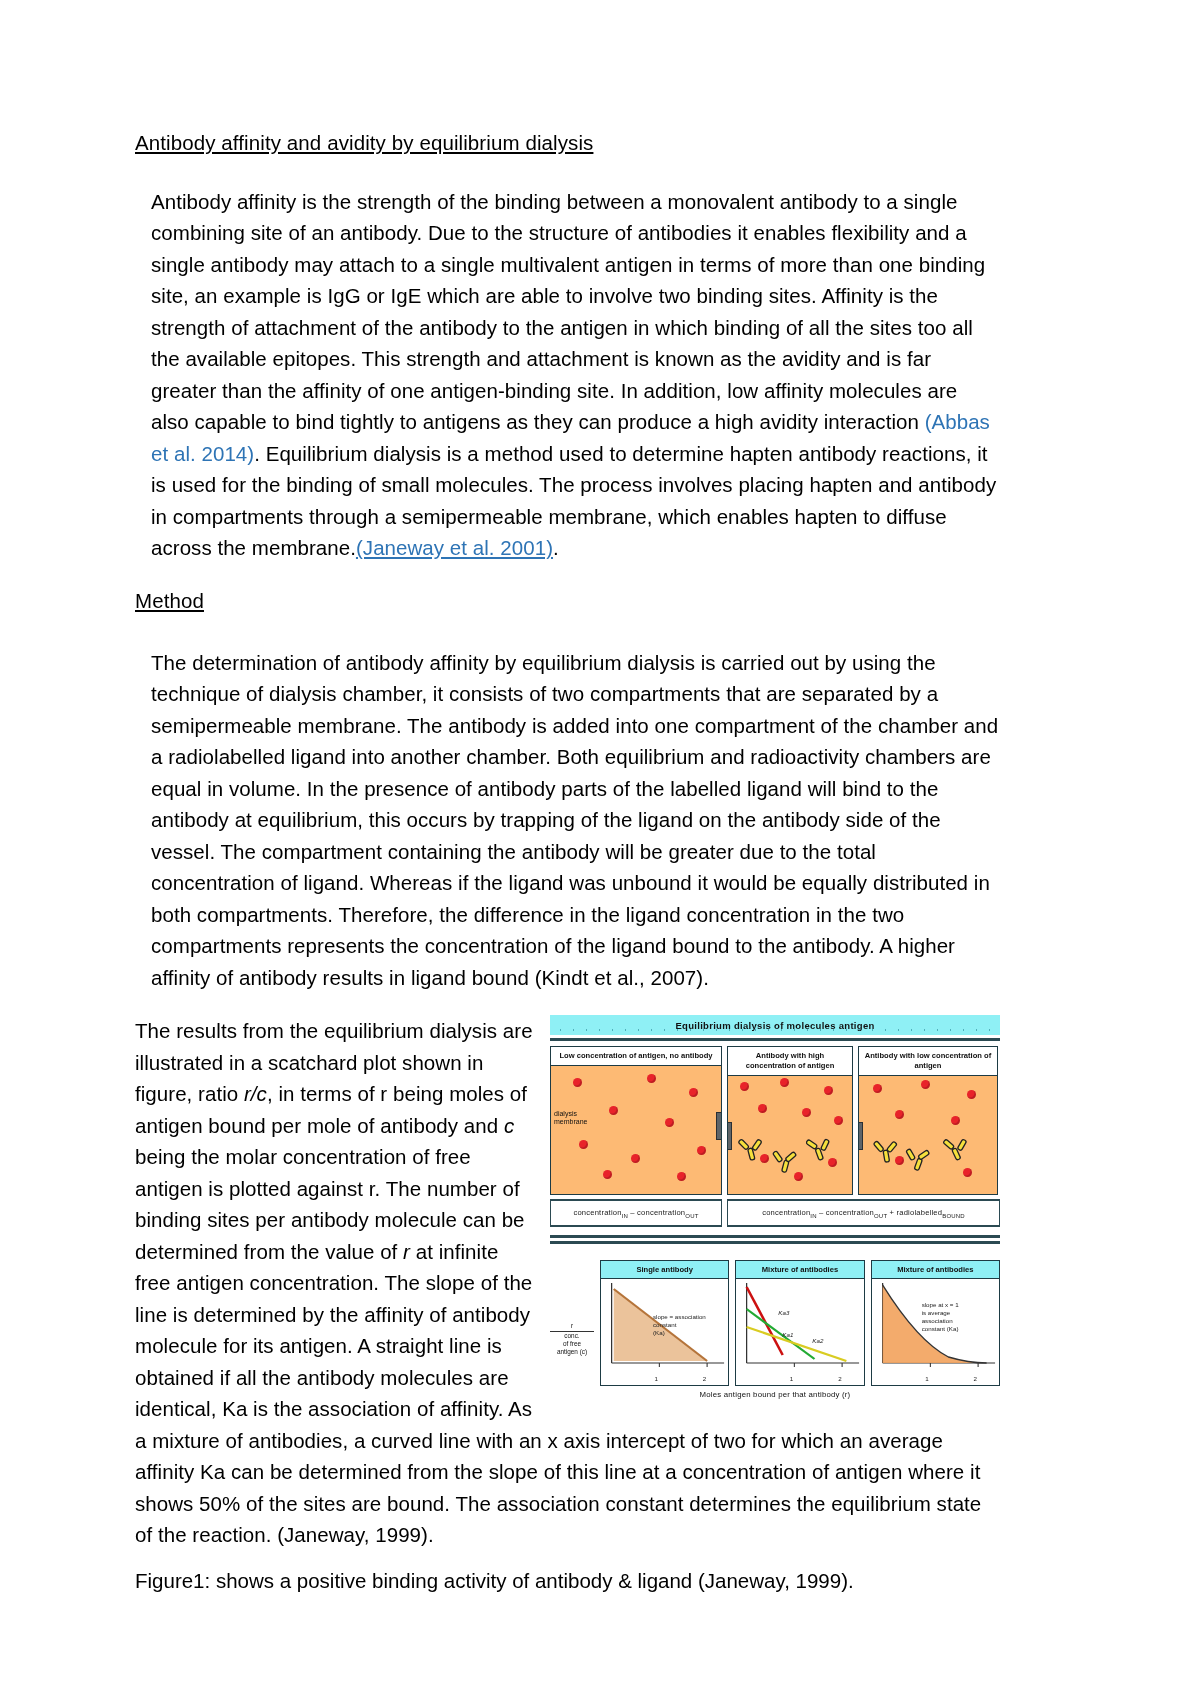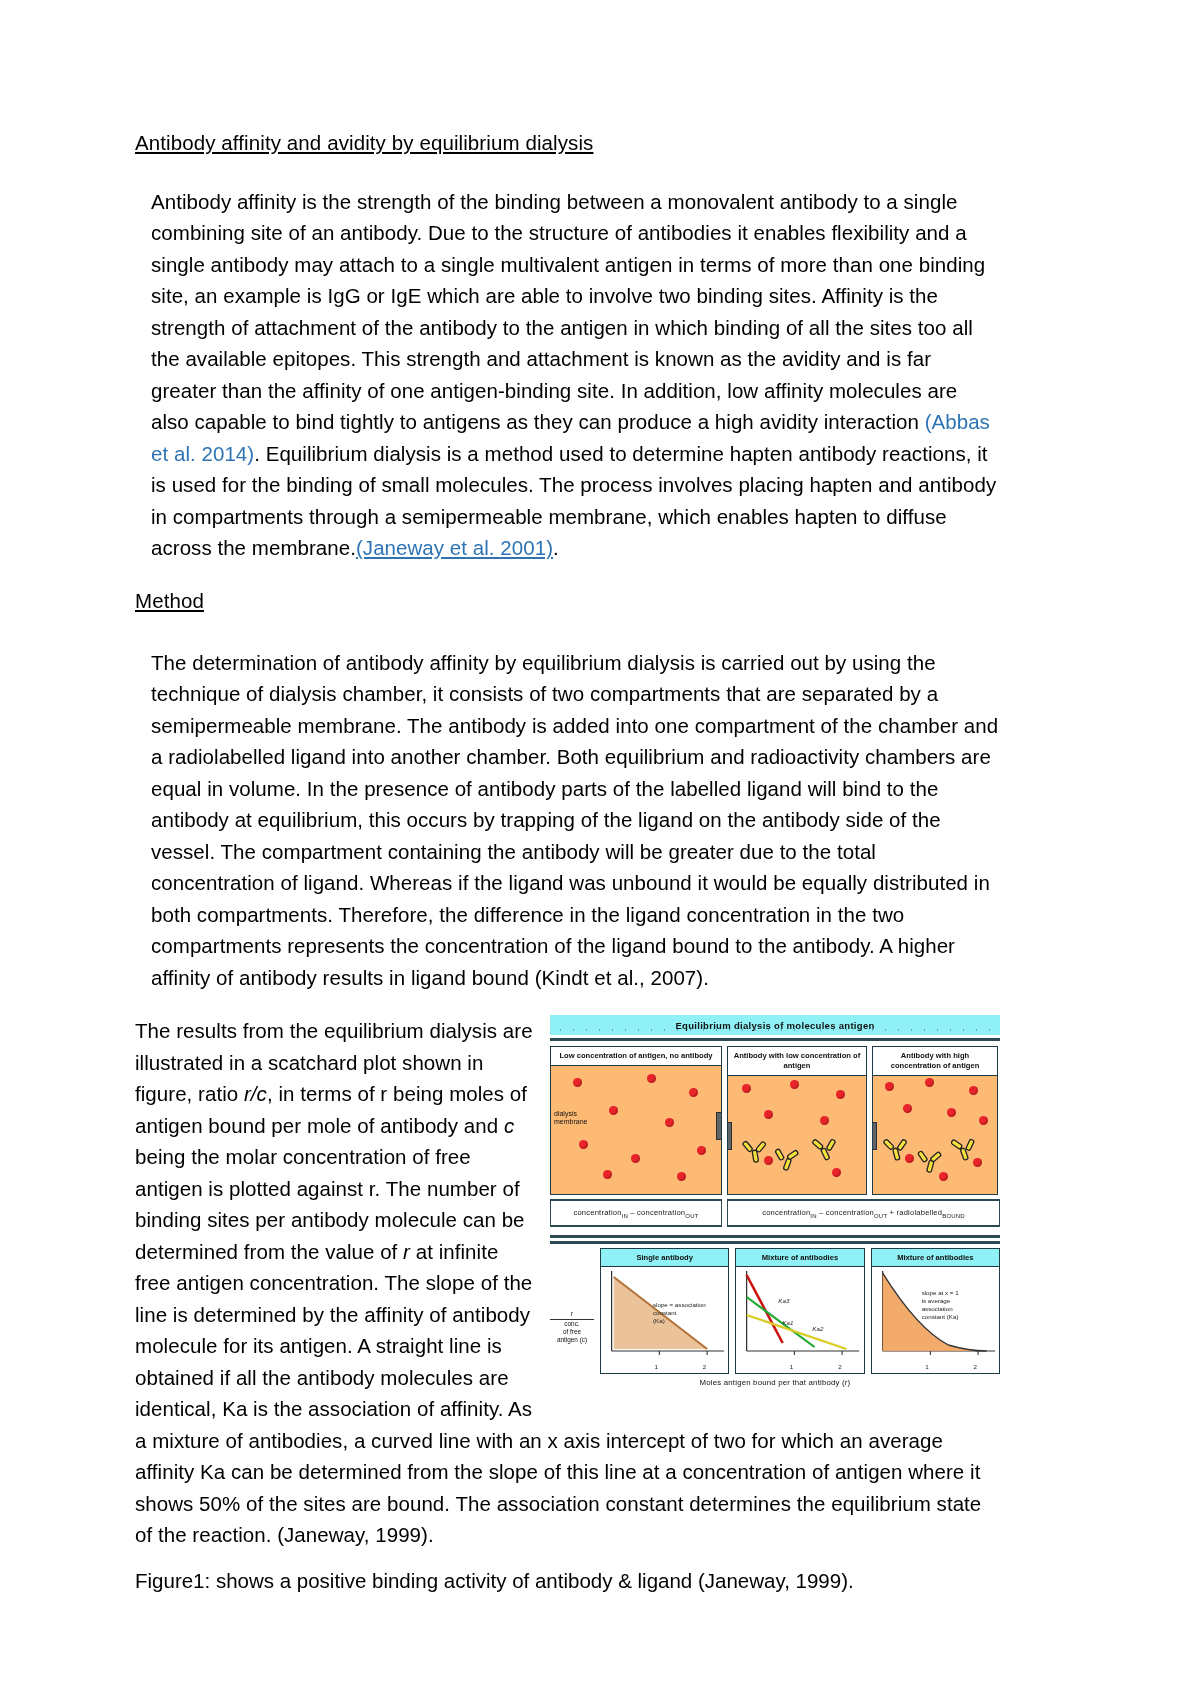--- a/index.html
+++ b/index.html
@@ -180,21 +180,21 @@
     text-align: center;
     padding: 7px 2px;
     color: #1a1a1a;
     box-sizing: border-box;
     letter-spacing: 0.2px;
   }
   .formula-box sub { font-size: 6px; }
   .scatch-row {
     display: flex;
     gap: 6px;
-    margin-top: 4px;
+    margin-top: 16px;
     align-items: flex-start;
   }
   .axis-label {
     width: 44px;
     font-size: 6.4px;
     text-align: center;
     line-height: 1.25;
     padding-top: 62px;
     color: #111;
   }
@@ -284,55 +284,20 @@
                 <span class="dot" style="left:52px;top:104px;"></span>
                 <span class="dot" style="left:126px;top:106px;"></span>
                 <span class="membrane" style="right:-4px;top:46px;"></span>
                 <span class="memb-label" style="left:3px;top:44px;">
                   <span>dialysis</span><br>
                   <span>membrane</span>
                 </span>
               </div>
             </div>
 
-            <div class="panel" style="width:140px;">
-              <div class="panel-title">Antibody with low concentration of antigen</div>
-              <div class="panel-body">
-                <span class="dot" style="left:14px;top:8px;"></span>
-                <span class="dot" style="left:62px;top:4px;"></span>
-                <span class="dot" style="left:108px;top:14px;"></span>
-                <span class="dot" style="left:36px;top:34px;"></span>
-                <span class="dot" style="left:92px;top:40px;"></span>
-                <svg class="ab" style="left:14px;top:62px;" viewBox="0 0 40 40">
-                  <g stroke="#222" stroke-width="2" fill="#f5e03c">
-                    <rect x="17" y="19" width="7" height="18" rx="3" transform="rotate(-10 20 28)"></rect>
-                    <rect x="5" y="5" width="7" height="17" rx="3" transform="rotate(-40 8 13)"></rect>
-                    <rect x="26" y="5" width="7" height="17" rx="3" transform="rotate(40 29 13)"></rect>
-                  </g>
-                </svg>
-                <svg class="ab" style="left:46px;top:70px;" viewBox="0 0 40 40">
-                  <g stroke="#222" stroke-width="2" fill="#f5e03c">
-                    <rect x="17" y="19" width="7" height="18" rx="3" transform="rotate(20 20 28)"></rect>
-                    <rect x="5" y="5" width="7" height="17" rx="3" transform="rotate(-30 8 13)"></rect>
-                    <rect x="26" y="5" width="7" height="17" rx="3" transform="rotate(55 29 13)"></rect>
-                  </g>
-                </svg>
-                <svg class="ab" style="left:84px;top:60px;" viewBox="0 0 40 40">
-                  <g stroke="#222" stroke-width="2" fill="#f5e03c">
-                    <rect x="17" y="19" width="7" height="18" rx="3" transform="rotate(-25 20 28)"></rect>
-                    <rect x="5" y="5" width="7" height="17" rx="3" transform="rotate(-50 8 13)"></rect>
-                    <rect x="26" y="5" width="7" height="17" rx="3" transform="rotate(30 29 13)"></rect>
-                  </g>
-                </svg>
-                <span class="dot" style="left:36px;top:80px;"></span>
-                <span class="dot" style="left:104px;top:92px;"></span>
-                <span class="membrane" style="left:-5px;top:46px;"></span>
-              </div>
-            </div>
-
             <div class="panel" style="width:126px;">
               <div class="panel-title">Antibody with high concentration of antigen</div>
               <div class="panel-body">
                 <span class="dot" style="left:12px;top:6px;"></span>
                 <span class="dot" style="left:52px;top:2px;"></span>
                 <span class="dot" style="left:96px;top:10px;"></span>
                 <span class="dot" style="left:30px;top:28px;"></span>
                 <span class="dot" style="left:74px;top:32px;"></span>
                 <span class="dot" style="left:106px;top:40px;"></span>
                 <svg class="ab" style="left:10px;top:60px;" viewBox="0 0 40 40">
@@ -352,20 +317,55 @@
                 <svg class="ab" style="left:78px;top:60px;" viewBox="0 0 40 40">
                   <g stroke="#222" stroke-width="2" fill="#f5e03c">
                     <rect x="17" y="19" width="7" height="18" rx="3" transform="rotate(-20 20 28)"></rect>
                     <rect x="5" y="5" width="7" height="17" rx="3" transform="rotate(-55 8 13)"></rect>
                     <rect x="26" y="5" width="7" height="17" rx="3" transform="rotate(25 29 13)"></rect>
                   </g>
                 </svg>
                 <span class="dot" style="left:32px;top:78px;"></span>
                 <span class="dot" style="left:66px;top:96px;"></span>
                 <span class="dot" style="left:100px;top:82px;"></span>
+                <span class="membrane" style="left:-5px;top:46px;"></span>
+              </div>
+            </div>
+
+            <div class="panel" style="width:140px;">
+              <div class="panel-title">Antibody with low concentration of antigen</div>
+              <div class="panel-body">
+                <span class="dot" style="left:14px;top:8px;"></span>
+                <span class="dot" style="left:62px;top:4px;"></span>
+                <span class="dot" style="left:108px;top:14px;"></span>
+                <span class="dot" style="left:36px;top:34px;"></span>
+                <span class="dot" style="left:92px;top:40px;"></span>
+                <svg class="ab" style="left:14px;top:62px;" viewBox="0 0 40 40">
+                  <g stroke="#222" stroke-width="2" fill="#f5e03c">
+                    <rect x="17" y="19" width="7" height="18" rx="3" transform="rotate(-10 20 28)"></rect>
+                    <rect x="5" y="5" width="7" height="17" rx="3" transform="rotate(-40 8 13)"></rect>
+                    <rect x="26" y="5" width="7" height="17" rx="3" transform="rotate(40 29 13)"></rect>
+                  </g>
+                </svg>
+                <svg class="ab" style="left:46px;top:70px;" viewBox="0 0 40 40">
+                  <g stroke="#222" stroke-width="2" fill="#f5e03c">
+                    <rect x="17" y="19" width="7" height="18" rx="3" transform="rotate(20 20 28)"></rect>
+                    <rect x="5" y="5" width="7" height="17" rx="3" transform="rotate(-30 8 13)"></rect>
+                    <rect x="26" y="5" width="7" height="17" rx="3" transform="rotate(55 29 13)"></rect>
+                  </g>
+                </svg>
+                <svg class="ab" style="left:84px;top:60px;" viewBox="0 0 40 40">
+                  <g stroke="#222" stroke-width="2" fill="#f5e03c">
+                    <rect x="17" y="19" width="7" height="18" rx="3" transform="rotate(-25 20 28)"></rect>
+                    <rect x="5" y="5" width="7" height="17" rx="3" transform="rotate(-50 8 13)"></rect>
+                    <rect x="26" y="5" width="7" height="17" rx="3" transform="rotate(30 29 13)"></rect>
+                  </g>
+                </svg>
+                <span class="dot" style="left:36px;top:80px;"></span>
+                <span class="dot" style="left:104px;top:92px;"></span>
                 <span class="membrane" style="left:-5px;top:46px;"></span>
               </div>
             </div>
           </div>
 
           <div class="formula-row">
             <div class="formula-box" style="width:172px;">
               <span>concentration</span><sub>IN</sub><span> – </span><span>concentration</span><sub>OUT</sub>
             </div>
             <div class="formula-box" style="flex:1;">

